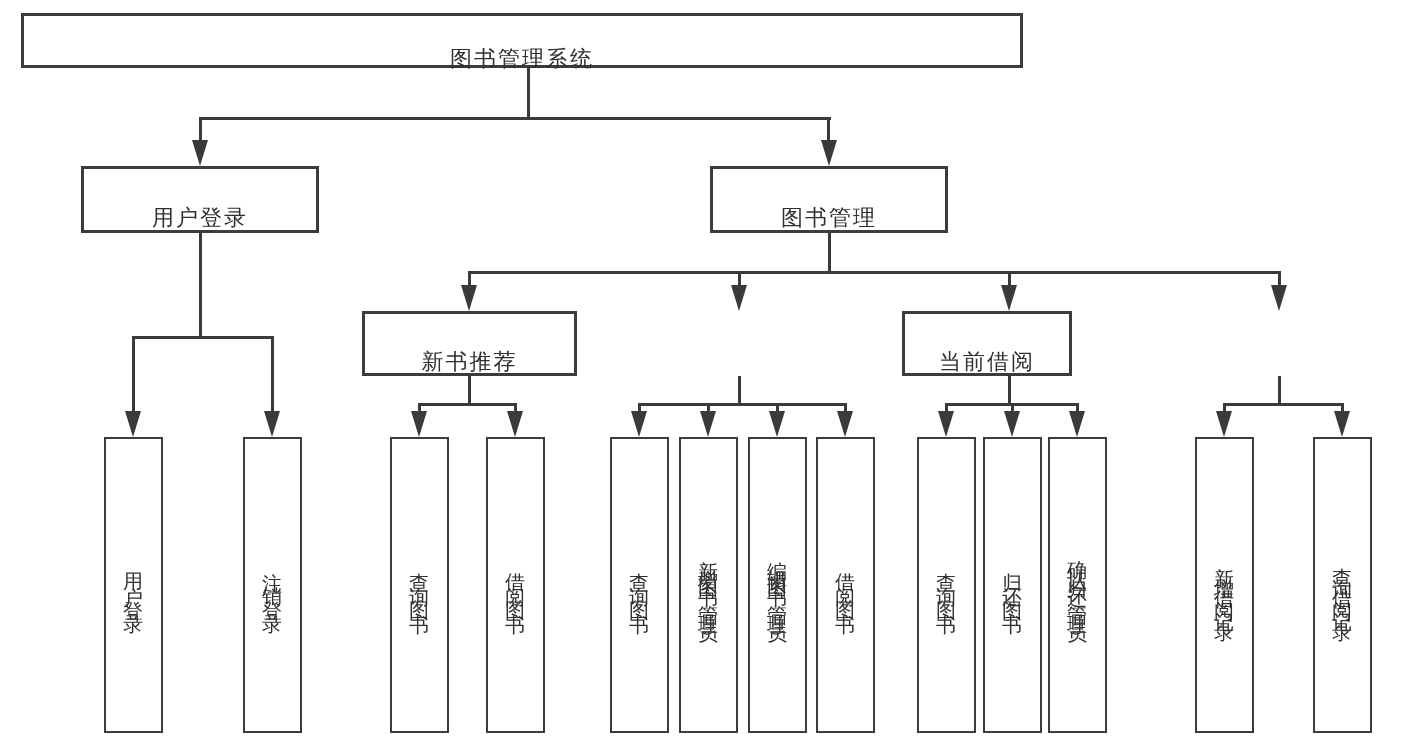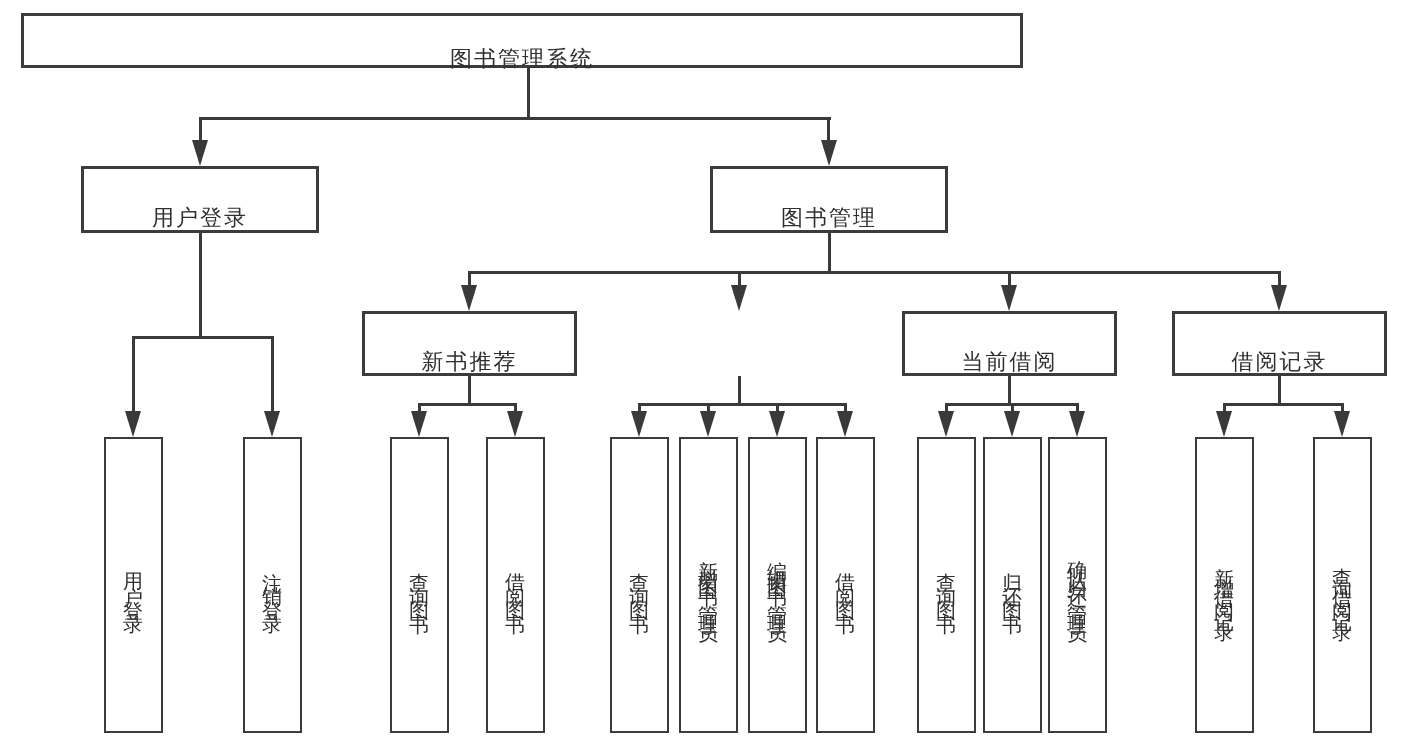--- a/index.html
+++ b/index.html
@@ -77,27 +77,24 @@
 
   <div class="node" style="left:710px;top:166px;width:238px;height:67px">
     <span class="hlabel">图书管理</span>
   </div>
 
   <div class="node" style="left:362px;top:311px;width:215px;height:65px">
     <span class="hlabel">新书推荐</span>
   </div>
 
 
-  <div class="node" style="left:902px;top:311px;width:215px;height:65px">
+  <div class="node" style="left:902px;top:311px;width:170px;height:65px">
     <span class="hlabel">当前借阅</span>
   </div>
 
-  <div class="node" style="left:1172px;top:311px;width:215px;height:65px">
-    <span class="hlabel">借阅记录</span>
-  </div>
 
   <div class="node leaf" style="left:104px">
     <span class="vlabel len4">用户登录</span>
   </div>
   <div class="node leaf" style="left:243px">
     <span class="vlabel len4">注销登录</span>
   </div>
 
   <div class="node leaf" style="left:390px">
     <span class="vlabel len4">查询图书</span>

